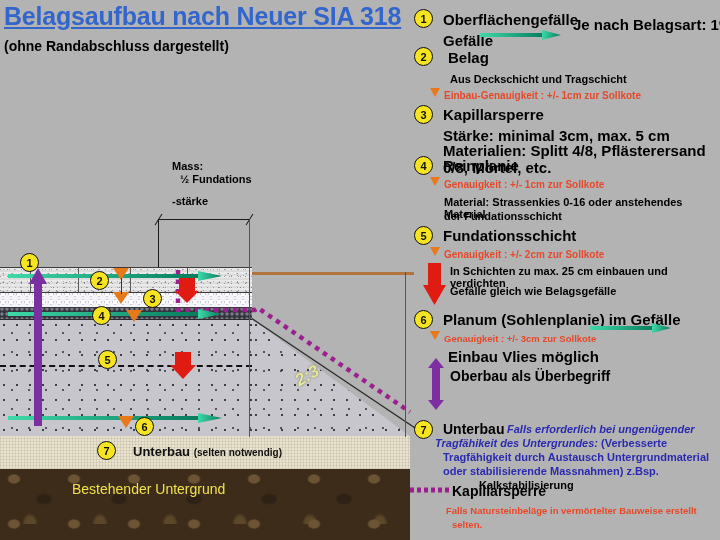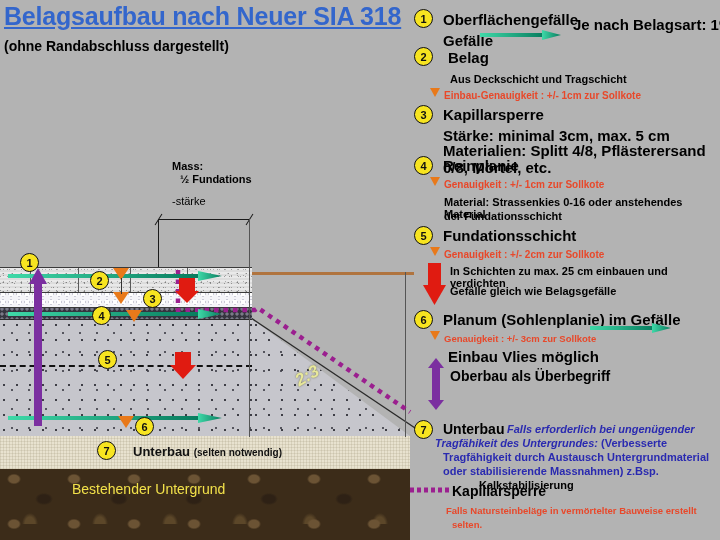--- a/index.html
+++ b/index.html
@@ -19,21 +19,21 @@
     white-space:nowrap;
   }
   .subtitle{
     position:absolute;left:4px;top:38px;
     font-size:14px;font-weight:bold;color:#000;white-space:nowrap;
   }
 
   
   .mass-l1{position:absolute;left:172px;top:160px;font-size:11px;font-weight:bold;color:#000;}
   .mass-l2{position:absolute;left:180px;top:173px;font-size:11px;font-weight:bold;color:#000;}
-  .mass-l3{position:absolute;left:172px;top:195px;font-size:11px;font-weight:normal;color:#000;}
+  .mass-l3{position:absolute;left:172px;top:195px;font-size:11px;font-weight:bold;color:#000;}
 
   .dim-h{position:absolute;left:158px;top:219px;width:92px;height:1px;background:#1a1a1a;}
   .dim-v-left{position:absolute;left:158px;top:219px;width:1px;height:60px;background:#1a1a1a;}
   .dim-v-right{position:absolute;left:249px;top:219px;width:1px;height:85px;background:#1a1a1a;}
   .tick{position:absolute;width:13px;height:1px;background:#1a1a1a;transform:rotate(-58deg);}
 
   
   .sec{position:absolute;overflow:hidden;}
 
   

